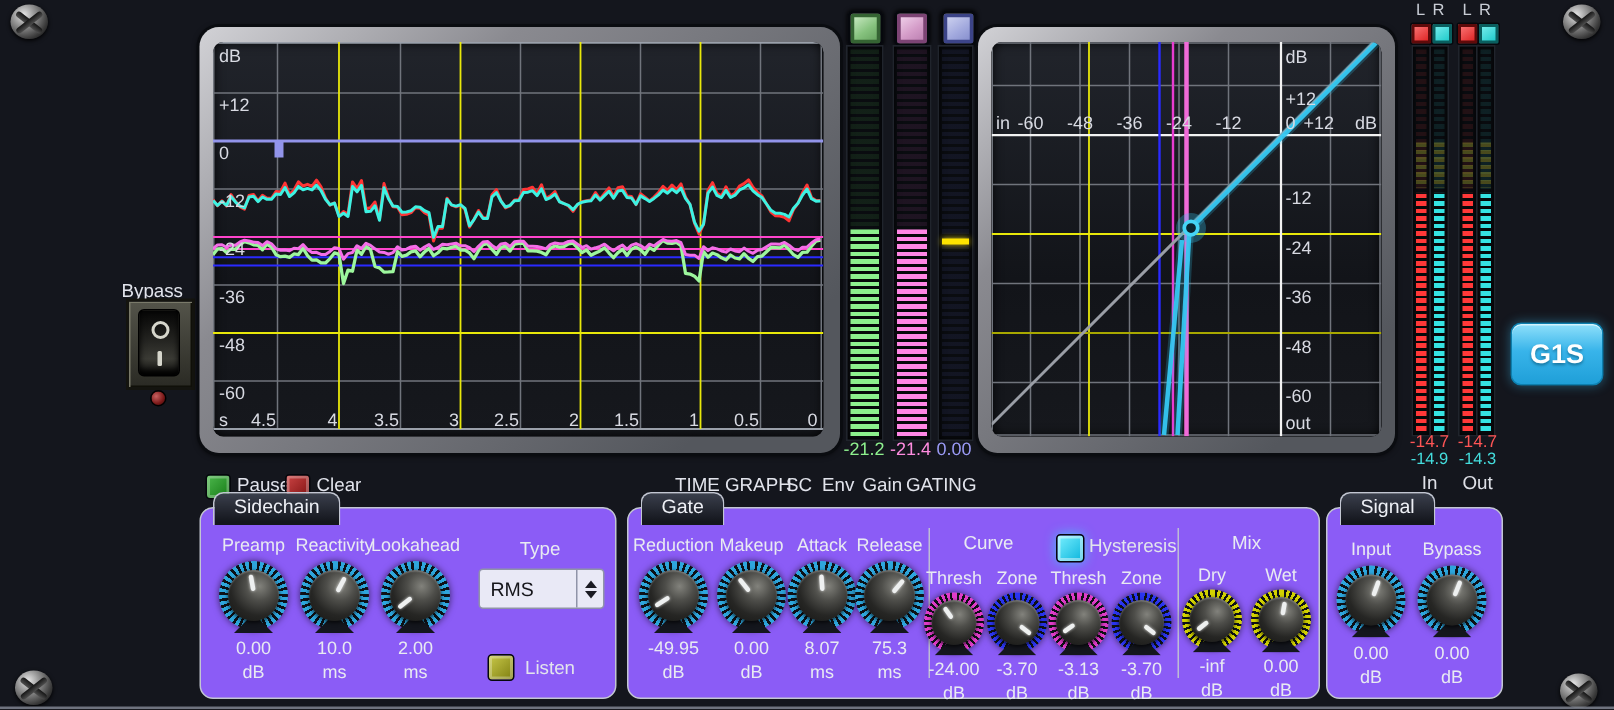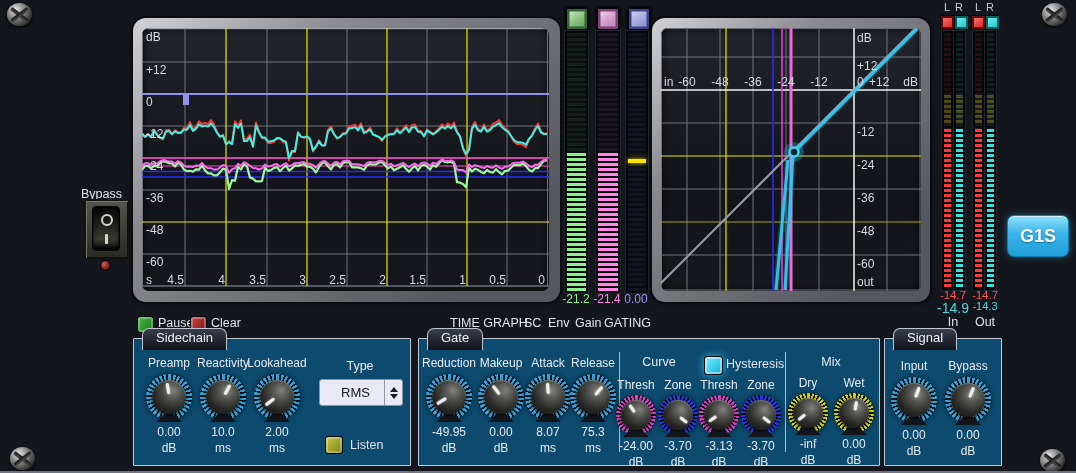--- a/index.html
+++ b/index.html
@@ -66,21 +66,21 @@
   .ledsq{position:absolute;width:15px;height:15px;border-radius:3px;border:1px solid #05070c;
     box-shadow:inset 0 0 0 2px rgba(255,255,255,.28);cursor:pointer;}
   .ledsq.pause{background:linear-gradient(135deg,#4db84d,#157a15);}
   .ledsq.clear{background:linear-gradient(135deg,#cc4444,#7d1212);}
   .ledsq.listen{background:linear-gradient(135deg,#c9c94a,#7e7e10);}
   .ledsq.hyst{background:linear-gradient(135deg,#7af0ff,#09b4dc);
     box-shadow:inset 0 0 0 2px rgba(255,255,255,.45),0 0 8px rgba(60,210,250,.8);}
   .tlabel{position:absolute;font-size:12.5px;color:#e2e4ec;white-space:nowrap;}
 
   
-  .panel{position:absolute;border:1px solid #c2c6d2;border-radius:1px;background:#0c4a6e;}
+  .panel{position:absolute;border:1px solid #c2c6d2;border-radius:9px;background:#8b5cf6;}
   .ptab{position:absolute;top:-11px;left:8px;height:17px;padding:1px 13px 3px;
     border:1px solid #c2c6d2;border-bottom:none;border-radius:7px 7px 0 0;
     background:linear-gradient(#3a3f4c,#14161d 90%);font-size:13px;color:#eef0f6;z-index:2;}
   .vdiv{position:absolute;width:1px;top:13px;bottom:13px;background:#c2c6d2;opacity:.9;}
   .plabel{position:absolute;font-size:12.5px;color:#e8eaf2;white-space:nowrap;transform:translateX(-50%);}
 
   
   .kblock{position:absolute;display:flex;flex-direction:column;align-items:center;gap:2px;}
   .klabel,.kval,.kunit{font-size:12px;color:#e8eaf2;white-space:nowrap;line-height:14px;}
   .knob{position:relative;width:46px;height:46px;margin:2px 0 3px;cursor:pointer;}
@@ -96,21 +96,21 @@
   .knob.small .face{inset:5px;}
   .ptr{position:absolute;inset:6px;transform:rotate(var(--a));}
   .knob.small .ptr{inset:5px;}
   .ptr::before{content:"";position:absolute;left:50%;top:3px;width:3px;height:11px;margin-left:-1.5px;
     border-radius:2px;background:#eef0f0;box-shadow:0 0 2px rgba(255,255,255,.8);}
   .knob.small .ptr::before{height:9px;}
 
   
   .select{position:absolute;width:82px;height:25px;background:#e9e9f6;border:1px solid #8f93a8;
     border-radius:3px;display:flex;align-items:center;cursor:pointer;}
-  .selval{flex:1;padding-left:7px;font-size:13px;color:#15151a;text-align:center;}
+  .selval{flex:1;padding-left:7px;font-size:13px;color:#15151a;}
   .selarrows{width:17px;align-self:stretch;border-left:1px solid #8f93a8;display:flex;
     flex-direction:column;align-items:center;justify-content:center;gap:2px;}
   .selarrows .up{width:0;height:0;border-left:4px solid transparent;border-right:4px solid transparent;border-bottom:5px solid #1a1a22;}
   .selarrows .dn{width:0;height:0;border-left:4px solid transparent;border-right:4px solid transparent;border-top:5px solid #1a1a22;}
 </style>
 </head>
 <body>
 
 <div class="win">
 
@@ -307,21 +307,21 @@
     <div class="munlit" style="--t:rgba(255,70,70,.10)"></div>
     <div class="mband" style="top:64px;height:30px"></div>
     <div class="mfill" style="--c:#ff3838;top:98px"></div>
   </div>
   <div class="mcol" style="left:984px;top:30px;width:11px;height:259px">
     <div class="munlit" style="--t:rgba(60,220,220,.10)"></div>
     <div class="mband" style="top:64px;height:30px"></div>
     <div class="mfill" style="--c:#35e2e2;top:98px"></div>
   </div>
   <span class="mval" style="left:953px;top:289px;color:#ff5555;font-size:11.5px">-14.7</span>
-  <span class="mval" style="left:953px;top:300px;color:#44dddd;font-size:14px">-14.9</span>
+  <span class="mval" style="left:953px;top:300px;color:#44dddd;font-size:11px">-14.9</span>
   <span class="mval" style="left:985px;top:289px;color:#ff5555;font-size:11.5px">-14.7</span>
   <span class="mval" style="left:985px;top:300px;color:#44dddd;font-size:11px">-14.3</span>
   <span class="mval" style="left:953px;top:315px;color:#dfe1e8;font-size:12.5px">In</span>
   <span class="mval" style="left:985px;top:315px;color:#dfe1e8;font-size:12.5px">Out</span>
 
   <div class="ledsq pause" style="left:137px;top:316px"></div>
   <span class="tlabel" style="left:158px;top:316px">Pause</span>
   <div class="ledsq clear" style="left:190px;top:316px"></div>
   <span class="tlabel" style="left:211px;top:316px">Clear</span>
   <span class="tlabel" style="left:450px;top:316px">TIME GRAPH</span>

